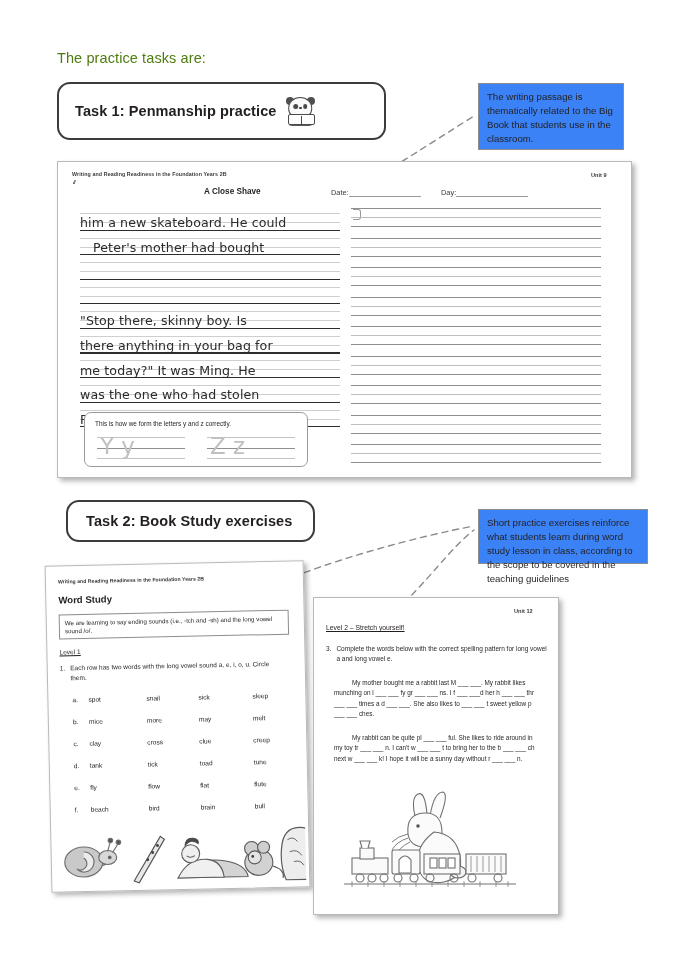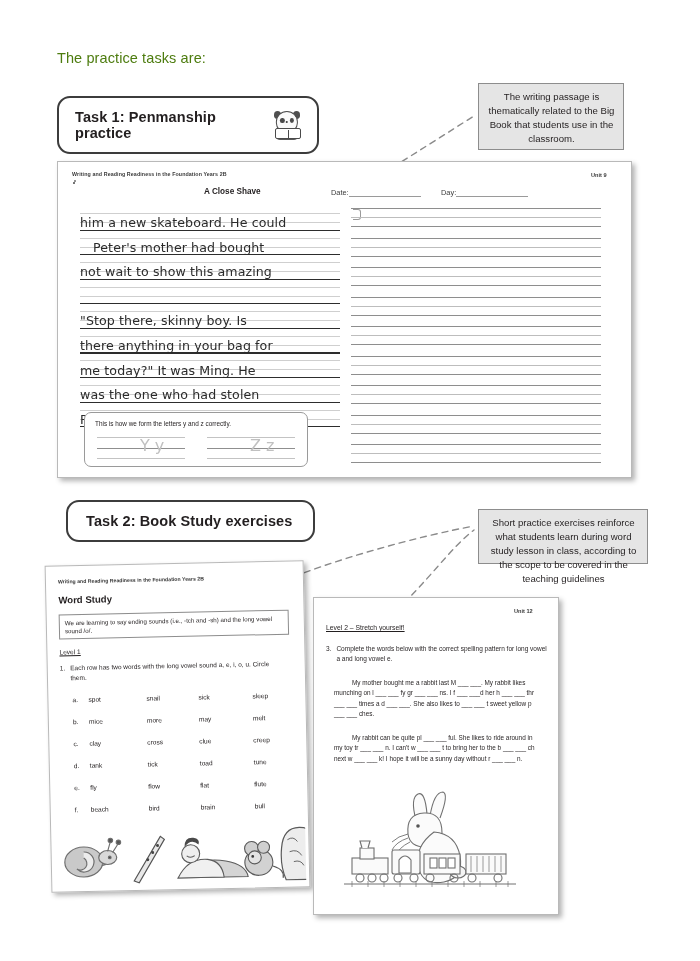--- a/index.html
+++ b/index.html
@@ -8,26 +8,26 @@
 
   .abs{position:absolute;}
 
   
   #intro-heading{left:57px;top:50px;font-size:14.5px;color:#4d7c0f;letter-spacing:.1px;}
 
   
   .task-pill{border:2.2px solid #3c3c3c;border-radius:13px;background:#fff;
              display:flex;align-items:center;box-sizing:border-box;}
   .task-pill .label{font-size:14.5px;font-weight:bold;color:#231f20;letter-spacing:.1px;}
-  #task1-pill{left:57px;top:96px;width:262px;height:58px;padding:0 16px;align-items:center;}
+  #task1-pill{left:57px;top:82px;width:329px;height:58px;padding:0 16px;align-items:center;}
   #task2-pill{left:66px;top:500px;width:249px;height:42px;padding:0 18px;}
 
   
-  .callout{border:1px solid #8d8d8d;background:#e5e5e5;box-sizing:border-box;
-           padding:6px 7px 6px 8px;font-size:9.6px;line-height:1.45;color:#231f20;text-align:center;}
+  .callout{border:1px solid #8d8d8d;background:#3b82f6;box-sizing:border-box;
+           padding:6px 7px 6px 8px;font-size:9.6px;line-height:1.45;color:#231f20;}
   #callout-1{left:478px;top:83px;width:146px;height:67px;}
   #callout-2{left:478px;top:509px;width:170px;height:55px;}
 
   
   .sheet{background:#fff;border:1px solid #b9b9b9;box-sizing:border-box;
          box-shadow:3px 3px 5px rgba(0,0,0,.30);}
 
   
   #sheet1{left:57px;top:161px;width:575px;height:317px;}
   #s1-series{left:14px;top:9px;font-size:5.3px;font-weight:bold;color:#3a3a3a;letter-spacing:.1px;}
@@ -70,22 +70,22 @@
   .startmark{position:absolute;left:2px;top:3px;width:7px;height:9px;
       border:1px solid #9a9a9a;border-left:none;border-radius:0 3px 3px 0;}
 
   
   #yz-box{left:26px;top:250px;width:222px;height:53px;border:1px solid #9a9a9a;border-radius:7px;background:#fff;}
   #yz-caption{left:10px;top:7px;font-size:6.4px;color:#231f20;}
   .trace{position:absolute;top:24px;height:22px;}
   .trace .l1{position:absolute;left:0;right:0;top:0;height:.8px;background:#c3c3c3;}
   .trace .l2{position:absolute;left:0;right:0;top:11px;height:.8px;background:#8f8f8f;}
   .trace .l3{position:absolute;left:0;right:0;top:21px;height:.8px;background:#c3c3c3;border-bottom:0;}
-  .trace .gl{position:absolute;top:-1px;font-size:16px;color:#c0c0c0;
-      font-family:"DejaVu Sans",sans-serif;line-height:20px;margin-left:40px;}
+  .trace .gl{position:absolute;top:-1px;font-size:23px;color:#c0c0c0;
+      font-family:"DejaVu Sans",sans-serif;line-height:20px;}
 
   
   #sheet2{left:48px;top:563px;width:259px;height:327px;transform:rotate(-1.2deg);transform-origin:50% 50%;}
   #s2-series{left:12px;top:12px;font-size:5.2px;font-weight:bold;color:#3a3a3a;}
   #s2-title{left:12px;top:28px;font-size:9.6px;font-weight:bold;color:#231f20;}
   #s2-objective{left:12px;top:48px;width:230px;height:25px;border:1px solid #8d8d8d;
       box-sizing:border-box;padding:3.5px 5px;font-size:6.2px;line-height:1.42;color:#231f20;}
   #s2-level{left:12px;top:82px;font-size:6.6px;color:#231f20;text-decoration:underline;}
   #s2-q1{left:12px;top:97px;width:222px;font-size:6.5px;line-height:1.5;color:#231f20;
       display:flex;gap:5px;}
@@ -177,21 +177,20 @@
     <div class="hw-line">
       <span class="top"></span>
         <span class="mid"></span>
         <span class="base"></span>
       <span class="txt" style="padding-left:13px;">Peter's mother had bought</span>
       </div>
     <div class="hw-line">
       <span class="top"></span>
         <span class="mid"></span>
         <span class="base"></span>
-      <span class="txt">not wait to show this amazing</span>
       </div>
     <div class="hw-line">
       <span class="top"></span>
         <span class="mid"></span>
         <span class="base"></span>
       </div>
     <div class="hw-line">
       <span class="top"></span>
         <span class="mid"></span>
         <span class="base"></span>

